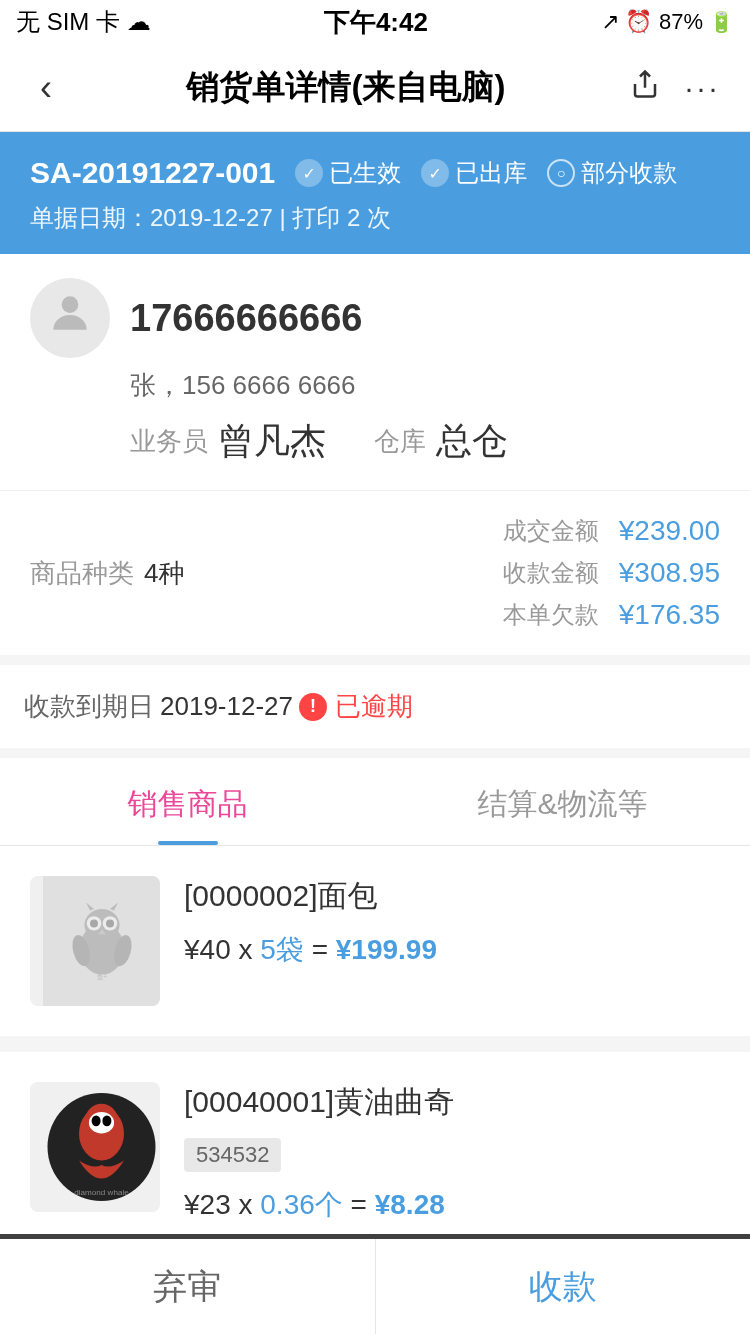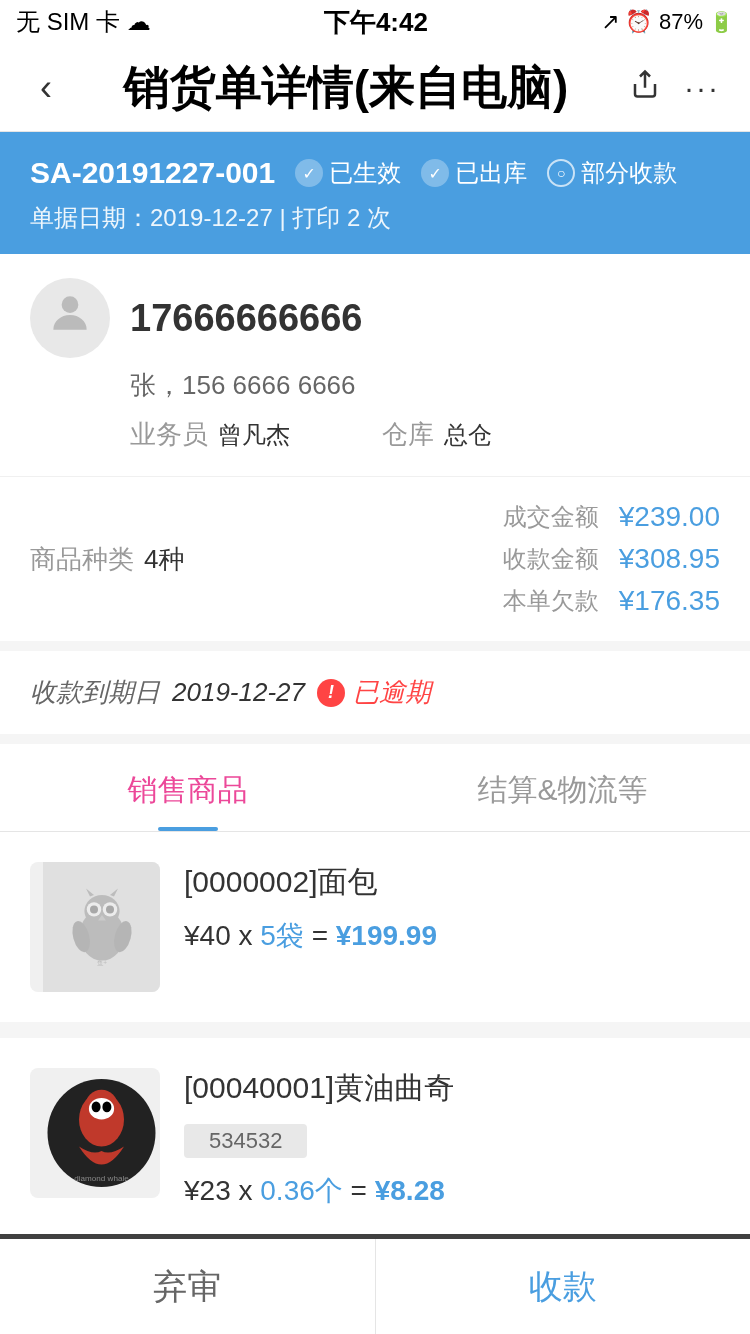--- a/index.html
+++ b/index.html
@@ -39,21 +39,21 @@
       padding: 0 30px;
       border-bottom: 1px solid #e5e5e5;
     }
     .nav-back {
       font-size: 36px;
       color: #333;
       cursor: pointer;
       padding: 10px;
     }
     .nav-title {
-      font-size: 46px;
+      font-size: 33px;
       font-weight: 600;
       color: #000;
     }
     .nav-actions {
       display: flex;
       align-items: center;
       gap: 24px;
     }
     .nav-icon {
       font-size: 32px;
@@ -142,34 +142,34 @@
       color: #333;
     }
     .customer-name {
       font-size: 26px;
       color: #666;
       margin-left: 100px;
       margin-bottom: 14px;
     }
     .customer-details {
       display: flex;
-      gap: 92px;
+      gap: 48px;
       margin-left: 100px;
     }
     .detail-item {
       display: flex;
       align-items: center;
       gap: 10px;
     }
     .detail-label {
       font-size: 26px;
       color: #999;
     }
     .detail-value {
-      font-size: 24px;
+      font-size: 36px;
       color: #333;
     }
 
     
     .summary-section {
       background: #fff;
       padding: 24px 30px;
       border-bottom: 10px solid #f5f5f5;
     }
     .summary-row {
@@ -206,26 +206,25 @@
       color: #999;
     }
     .amount-value {
       font-size: 28px;
       color: #4A9EE0;
     }
 
     
     .overdue-section {
       background: #fff;
-      padding: 24px 30px;
+      padding: 24px 24px;
       border-bottom: 10px solid #f5f5f5;
       display: flex;
       align-items: center;
-      gap: 12px;
-      font-style: italic;
+      gap: 6px;
     }
     .overdue-label {
       font-size: 26px;
       color: #666;
     }
     .overdue-date {
       font-size: 26px;
       color: #333;
     }
     .overdue-badge {
@@ -312,21 +311,21 @@
     }
     .product-name {
       font-size: 30px;
       color: #333;
       margin-bottom: 14px;
     }
     .product-sku-tag {
       display: inline-block;
       background: #e8e8e8;
       border-radius: 4px;
-      padding: 4px 25px;
+      padding: 4px 12px;
       font-size: 22px;
       color: #666;
       margin-bottom: 14px;
     }
     .product-price-row {
       font-size: 28px;
       color: #333;
     }
     .product-qty {
       color: #4A9EE0;

